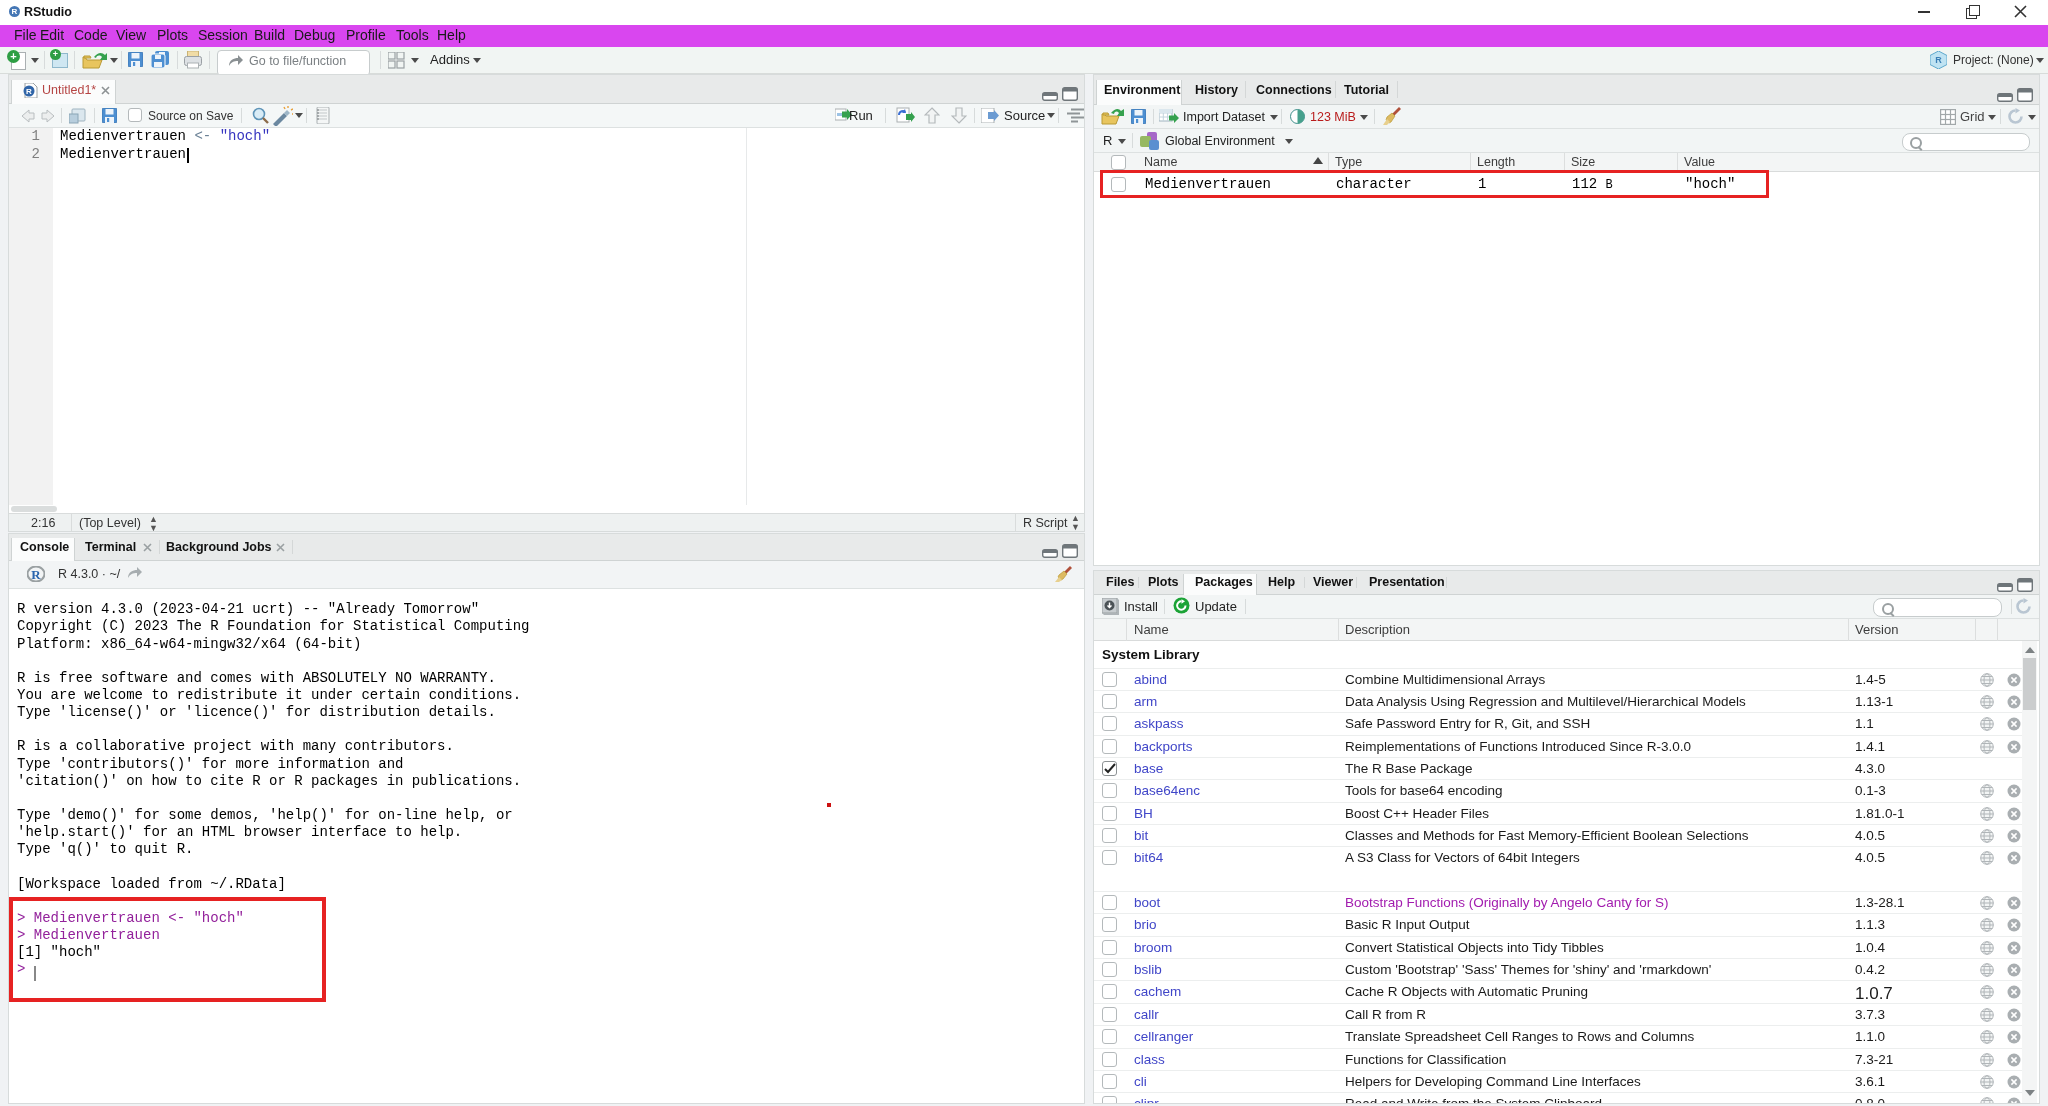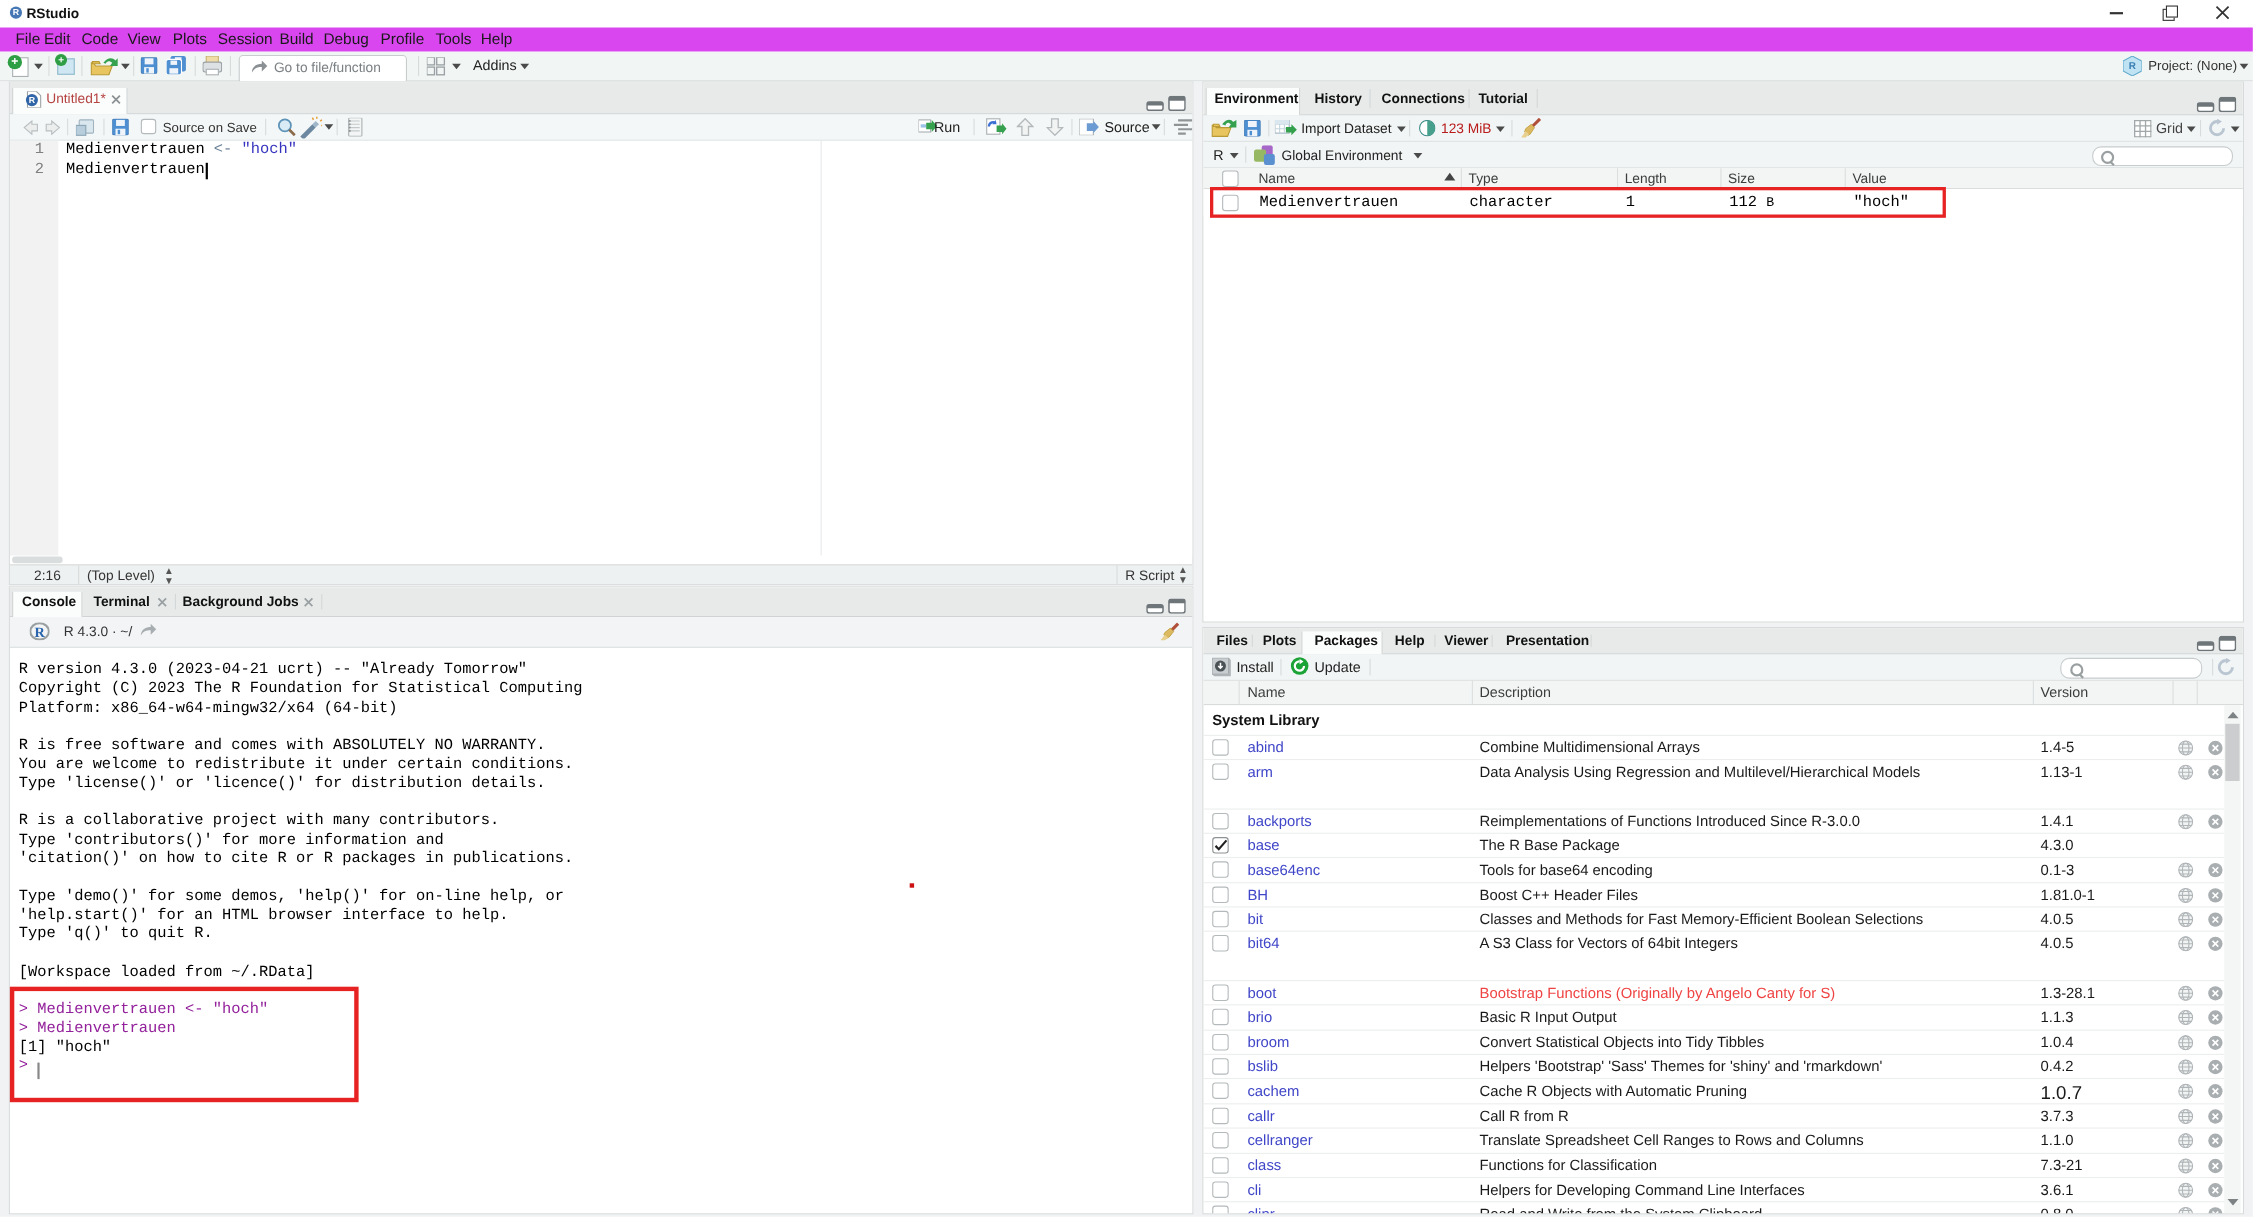--- a/index.html
+++ b/index.html
@@ -538,20 +538,35 @@
       <svg class="abs" style="left:886px;top:4px;" width="14" height="14">
           <circle cx="7" cy="7" r="6.3" fill="#f2f4f4" stroke="#b0b5b8" stroke-width="1"></circle>
           <ellipse cx="7" cy="7" rx="3" ry="6.3" fill="none" stroke="#b0b5b8" stroke-width="1"></ellipse>
           <path d="M0.7 7 L13.3 7 M1.6 3.5 L12.4 3.5 M1.6 10.5 L12.4 10.5" stroke="#b0b5b8" stroke-width="1"></path>
         </svg>
       <svg class="abs" style="left:913px;top:4px;" width="14" height="14">
           <circle cx="7" cy="7" r="6.5" fill="#a9aeb1"></circle>
           <path d="M4.4 4.4 L9.6 9.6 M9.6 4.4 L4.4 9.6" stroke="#fff" stroke-width="1.5"></path>
         </svg>
     </div>
+    <div class="abs" style="left:0;top:141.2px;width:935px;height:22.35px;border-top:1px solid #eceeee;">
+      <div class="cb" style="left:8px;top:3px;"></div>
+      <div class="abs lnk" style="left:40px;top:3px;font-size:13.5px;">askpass</div>
+      <div class="abs" style="left:251px;top:3px;font-size:13.5px;color:#1a1a1a;">Safe Password Entry for R, Git, and SSH</div>
+      <div class="abs" style="left:761px;top:3px;font-size:13.5px;color:#1a1a1a;">1.1</div>
+      <svg class="abs" style="left:886px;top:4px;" width="14" height="14">
+          <circle cx="7" cy="7" r="6.3" fill="#f2f4f4" stroke="#b0b5b8" stroke-width="1"></circle>
+          <ellipse cx="7" cy="7" rx="3" ry="6.3" fill="none" stroke="#b0b5b8" stroke-width="1"></ellipse>
+          <path d="M0.7 7 L13.3 7 M1.6 3.5 L12.4 3.5 M1.6 10.5 L12.4 10.5" stroke="#b0b5b8" stroke-width="1"></path>
+        </svg>
+      <svg class="abs" style="left:913px;top:4px;" width="14" height="14">
+          <circle cx="7" cy="7" r="6.5" fill="#a9aeb1"></circle>
+          <path d="M4.4 4.4 L9.6 9.6 M9.6 4.4 L4.4 9.6" stroke="#fff" stroke-width="1.5"></path>
+        </svg>
+    </div>
     <div class="abs" style="left:0;top:163.6px;width:935px;height:22.35px;border-top:1px solid #eceeee;">
       <div class="cb" style="left:8px;top:3px;"></div>
       <div class="abs lnk" style="left:40px;top:3px;font-size:13.5px;">backports</div>
       <div class="abs" style="left:251px;top:3px;font-size:13.5px;color:#1a1a1a;">Reimplementations of Functions Introduced Since R-3.0.0</div>
       <div class="abs" style="left:761px;top:3px;font-size:13.5px;color:#1a1a1a;">1.4.1</div>
       <svg class="abs" style="left:886px;top:4px;" width="14" height="14">
           <circle cx="7" cy="7" r="6.3" fill="#f2f4f4" stroke="#b0b5b8" stroke-width="1"></circle>
           <ellipse cx="7" cy="7" rx="3" ry="6.3" fill="none" stroke="#b0b5b8" stroke-width="1"></ellipse>
           <path d="M0.7 7 L13.3 7 M1.6 3.5 L12.4 3.5 M1.6 10.5 L12.4 10.5" stroke="#b0b5b8" stroke-width="1"></path>
         </svg>
@@ -625,21 +640,21 @@
           <path d="M0.7 7 L13.3 7 M1.6 3.5 L12.4 3.5 M1.6 10.5 L12.4 10.5" stroke="#b0b5b8" stroke-width="1"></path>
         </svg>
       <svg class="abs" style="left:913px;top:4px;" width="14" height="14">
           <circle cx="7" cy="7" r="6.5" fill="#a9aeb1"></circle>
           <path d="M4.4 4.4 L9.6 9.6 M9.6 4.4 L4.4 9.6" stroke="#fff" stroke-width="1.5"></path>
         </svg>
     </div>
     <div class="abs" style="left:0;top:320.0px;width:935px;height:22.35px;border-top:1px solid #eceeee;">
       <div class="cb" style="left:8px;top:3px;"></div>
       <div class="abs lnk" style="left:40px;top:3px;font-size:13.5px;">boot</div>
-      <div class="abs" style="left:251px;top:3px;font-size:13.5px;color:#ef4444;">Bootstrap Functions (Originally by Angelo Canty for S)</div>
+      <div class="abs" style="left:251px;top:3px;font-size:13.5px;color:#a21caf;">Bootstrap Functions (Originally by Angelo Canty for S)</div>
       <div class="abs" style="left:761px;top:3px;font-size:13.5px;color:#1a1a1a;">1.3-28.1</div>
       <svg class="abs" style="left:886px;top:4px;" width="14" height="14">
           <circle cx="7" cy="7" r="6.3" fill="#f2f4f4" stroke="#b0b5b8" stroke-width="1"></circle>
           <ellipse cx="7" cy="7" rx="3" ry="6.3" fill="none" stroke="#b0b5b8" stroke-width="1"></ellipse>
           <path d="M0.7 7 L13.3 7 M1.6 3.5 L12.4 3.5 M1.6 10.5 L12.4 10.5" stroke="#b0b5b8" stroke-width="1"></path>
         </svg>
       <svg class="abs" style="left:913px;top:4px;" width="14" height="14">
           <circle cx="7" cy="7" r="6.5" fill="#a9aeb1"></circle>
           <path d="M4.4 4.4 L9.6 9.6 M9.6 4.4 L4.4 9.6" stroke="#fff" stroke-width="1.5"></path>
         </svg>
@@ -670,21 +685,21 @@
           <path d="M0.7 7 L13.3 7 M1.6 3.5 L12.4 3.5 M1.6 10.5 L12.4 10.5" stroke="#b0b5b8" stroke-width="1"></path>
         </svg>
       <svg class="abs" style="left:913px;top:4px;" width="14" height="14">
           <circle cx="7" cy="7" r="6.5" fill="#a9aeb1"></circle>
           <path d="M4.4 4.4 L9.6 9.6 M9.6 4.4 L4.4 9.6" stroke="#fff" stroke-width="1.5"></path>
         </svg>
     </div>
     <div class="abs" style="left:0;top:387.1px;width:935px;height:22.35px;border-top:1px solid #eceeee;">
       <div class="cb" style="left:8px;top:3px;"></div>
       <div class="abs lnk" style="left:40px;top:3px;font-size:13.5px;">bslib</div>
-      <div class="abs" style="left:251px;top:3px;font-size:13.5px;color:#1a1a1a;">Helpers 'Bootstrap' 'Sass' Themes for 'shiny' and 'rmarkdown'</div>
+      <div class="abs" style="left:251px;top:3px;font-size:13.5px;color:#1a1a1a;">Custom 'Bootstrap' 'Sass' Themes for 'shiny' and 'rmarkdown'</div>
       <div class="abs" style="left:761px;top:3px;font-size:13.5px;color:#1a1a1a;">0.4.2</div>
       <svg class="abs" style="left:886px;top:4px;" width="14" height="14">
           <circle cx="7" cy="7" r="6.3" fill="#f2f4f4" stroke="#b0b5b8" stroke-width="1"></circle>
           <ellipse cx="7" cy="7" rx="3" ry="6.3" fill="none" stroke="#b0b5b8" stroke-width="1"></ellipse>
           <path d="M0.7 7 L13.3 7 M1.6 3.5 L12.4 3.5 M1.6 10.5 L12.4 10.5" stroke="#b0b5b8" stroke-width="1"></path>
         </svg>
       <svg class="abs" style="left:913px;top:4px;" width="14" height="14">
           <circle cx="7" cy="7" r="6.5" fill="#a9aeb1"></circle>
           <path d="M4.4 4.4 L9.6 9.6 M9.6 4.4 L4.4 9.6" stroke="#fff" stroke-width="1.5"></path>
         </svg>

